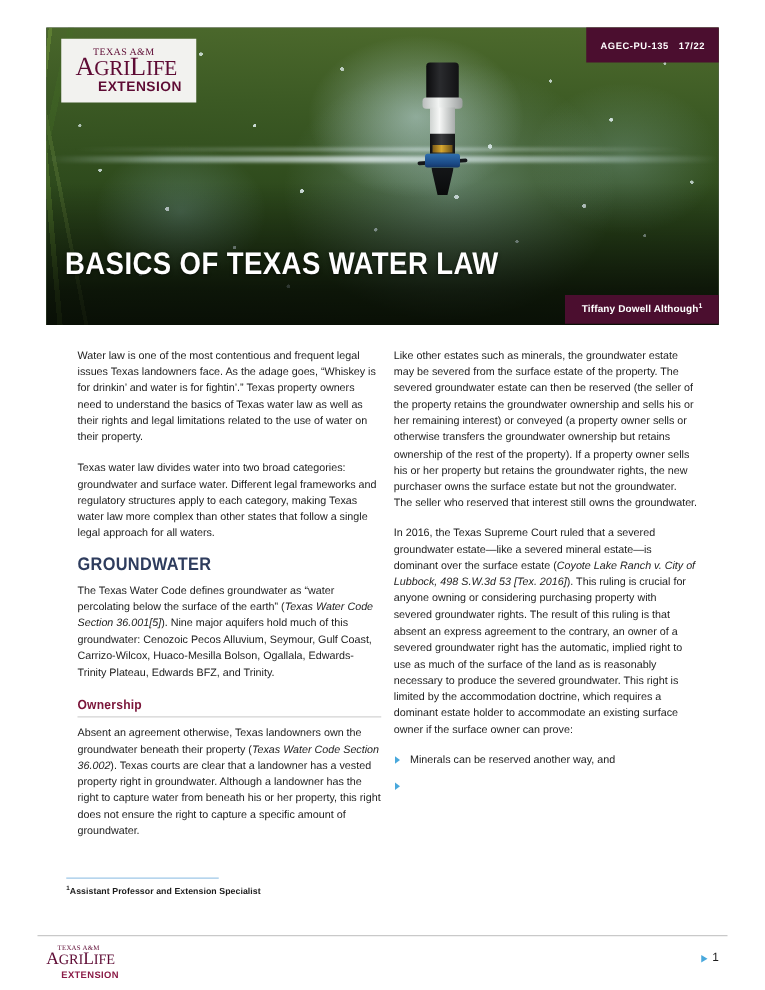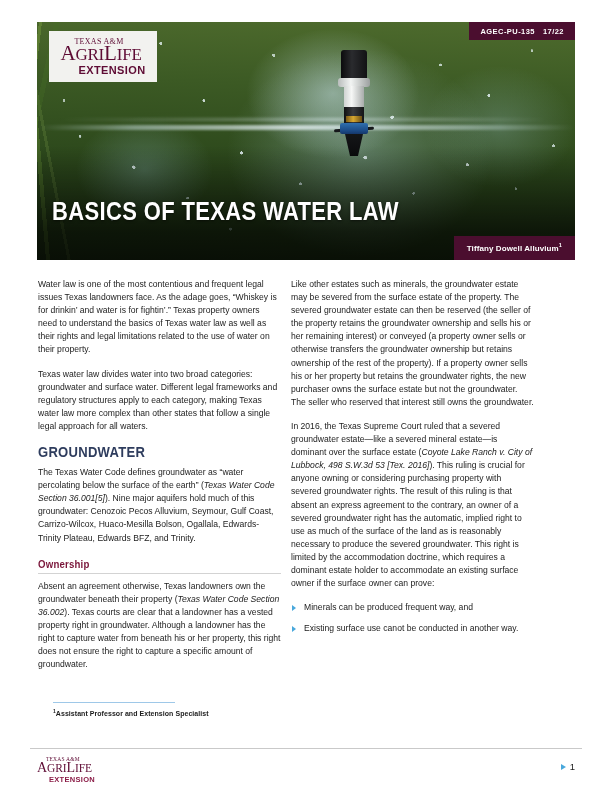--- a/index.html
+++ b/index.html
@@ -182,21 +182,21 @@
     letter-spacing: .4px;
     margin-left: 18px;
     margin-top: 1px;
   }
 
   
   .pub-badge {
     position: absolute;
     right: 37px;
     top: 22px;
-    height: 18px;
+    height: 28px;
     background: #4b0e2f;
     color: #ffffff;
     font-size: 7.5px;
     font-weight: bold;
     letter-spacing: .45px;
     display: flex;
     align-items: center;
     padding: 0 11px;
   }
   .pub-badge .gap { display: inline-block; width: 8px; }
@@ -227,25 +227,26 @@
     font-size: 8px;
     font-weight: bold;
     letter-spacing: .1px;
     padding: 6px 13px 7px 13px;
   }
   .author-badge sup { font-size: 5.5px; vertical-align: super; }
 
   
   .columns {
     position: absolute;
-    left: 38px;
+    left: 52px;
     top: 278px;
     width: 506px;
     display: flex;
     gap: 10px;
+    justify-content: flex-end;
   }
   .col { width: 243px; }
 
   p.body {
     margin: 0 0 11px 0;
     font-size: 8.6px;
     line-height: 13.1px;
     color: #1c1c1c;
     text-align: left;
   }
@@ -409,21 +410,21 @@
 
   <div class="pub-badge">
     <span>AGEC-PU-135</span>
     <span class="gap"></span>
     <span>17/22</span>
   </div>
 
   <div class="hero-title">BASICS OF TEXAS WATER LAW</div>
 
   <div class="author-badge">
-    <span>Tiffany Dowell Alluvium</span><sup>1</sup>
+    <span>Tiffany Dowell Although</span><sup>1</sup>
   </div>
 
   <div class="columns">
 
     <div class="col">
       <p class="body">Water law is one of the most contentious and frequent legal issues Texas landowners face. As the adage goes, “Whiskey is for drinkin’ and water is for fightin’.” Texas property owners need to understand the basics of Texas water law as well as their rights and legal limitations related to the use of water on their property.</p>
       <p class="body">Texas water law divides water into two broad categories: groundwater and surface water. Different legal frameworks and regulatory structures apply to each category, making Texas water law more complex than other states that follow a single legal approach for all waters.</p>
 
       <h2 class="section">GROUNDWATER</h2>
 
@@ -434,22 +435,22 @@
 
       <p class="body"><span>Absent an agreement otherwise, Texas landowners own the groundwater beneath their property (</span><span class="ital">Texas Water Code Section 36.002</span><span>). Texas courts are clear that a landowner has a vested property right in groundwater. Although a landowner has the right to capture water from beneath his or her property, this right does not ensure the right to capture a specific amount of groundwater.</span></p>
     </div>
 
     <div class="col">
       <p class="body">Like other estates such as minerals, the groundwater estate may be severed from the surface estate of the property. The severed groundwater estate can then be reserved (the seller of the property retains the groundwater ownership and sells his or her remaining interest) or conveyed (a property owner sells or otherwise transfers the groundwater ownership but retains ownership of the rest of the property). If a property owner sells his or her property but retains the groundwater rights, the new purchaser owns the surface estate but not the groundwater. The seller who reserved that interest still owns the groundwater.</p>
 
       <p class="body"><span>In 2016, the Texas Supreme Court ruled that a severed groundwater estate—like a severed mineral estate—is dominant over the surface estate (</span><span class="ital">Coyote Lake Ranch v. City of Lubbock, 498 S.W.3d 53 [Tex. 2016]</span><span>). This ruling is crucial for anyone owning or considering purchasing property with severed groundwater rights. The result of this ruling is that absent an express agreement to the contrary, an owner of a severed groundwater right has the automatic, implied right to use as much of the surface of the land as is reasonably necessary to produce the severed groundwater. This right is limited by the accommodation doctrine, which requires a dominant estate holder to accommodate an existing surface owner if the surface owner can prove:</span></p>
 
       <ul class="bullets">
-        <li><span class="tri"></span><span>Minerals can be produced frequent way, and</span></li>
-        <li><span class="tri"></span><span>Existing surface use canot be conducted in another way.</span></li>
+        <li><span class="tri"></span><span>Minerals can be reserved another way, and</span></li>
+        <li><span class="tri"></span></li>
       </ul>
     </div>
   </div>
 
   <div class="footnote-wrap">
     <div class="footnote-rule"></div>
     <div class="footnote"><sup>1</sup><span>Assistant Professor and Extension Specialist</span></div>
   </div>
 
   <div class="footer-rule"></div>

